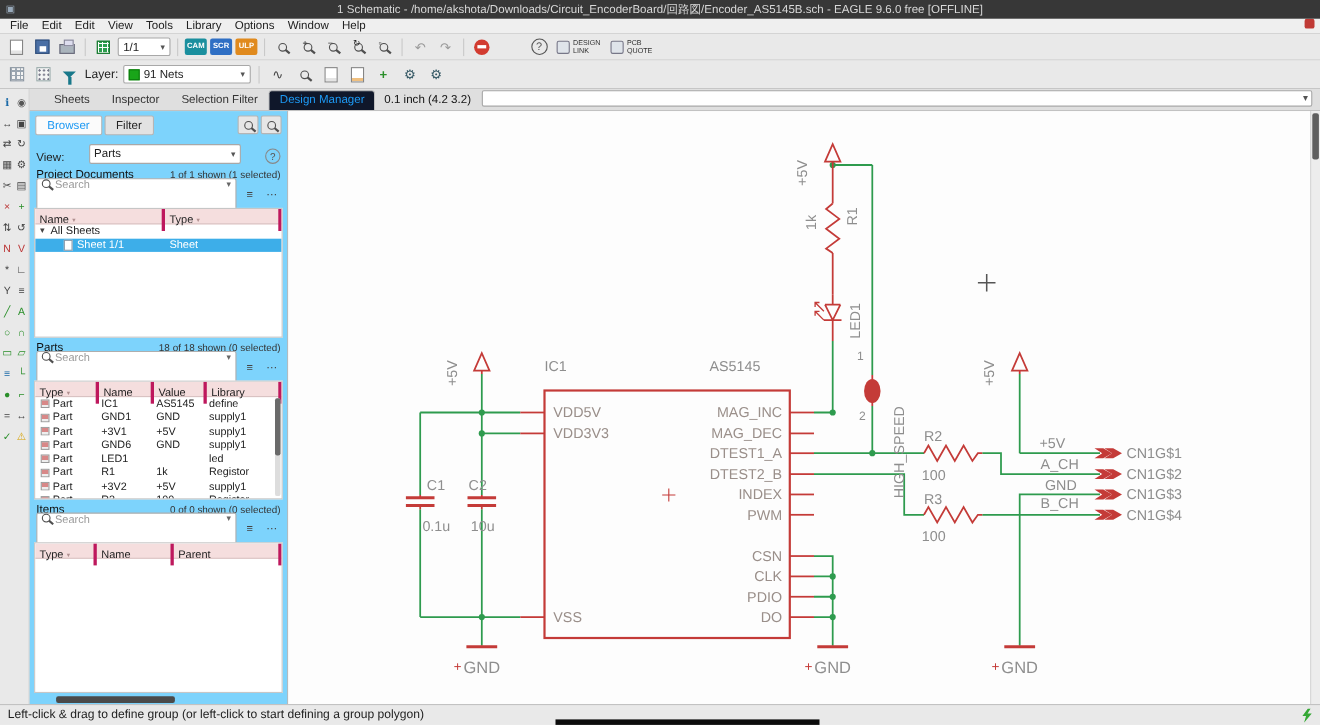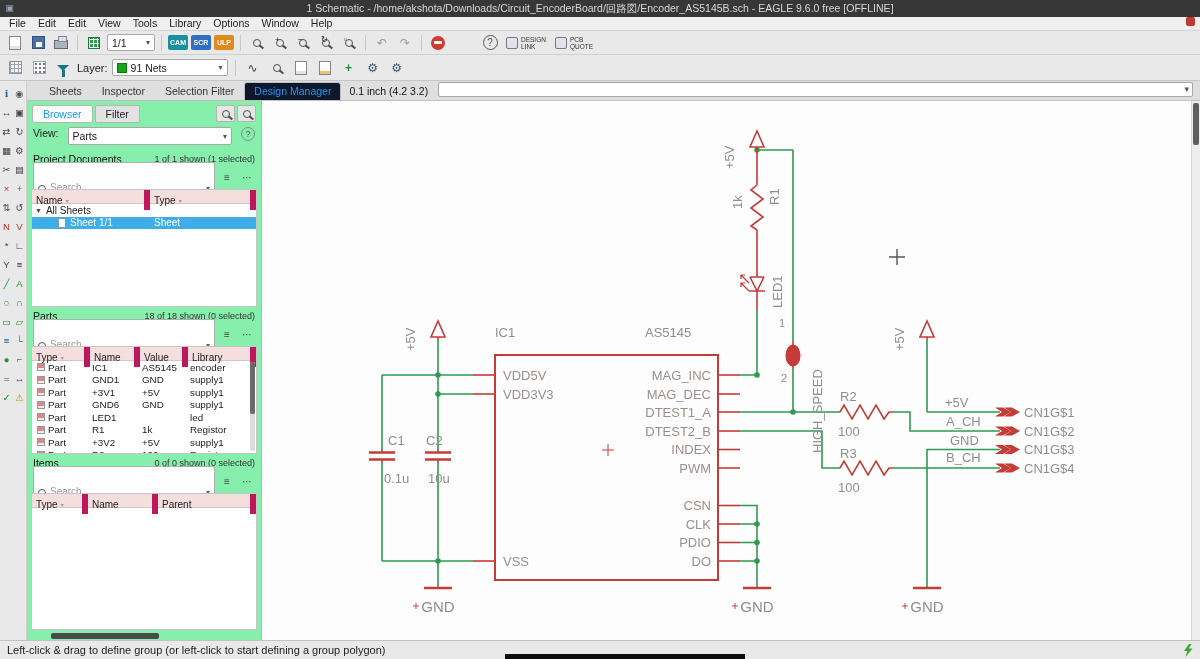--- a/index.html
+++ b/index.html
@@ -54,43 +54,43 @@
   .cmdcombo .dd{position:absolute;right:3px;top:1px;font-size:9px;color:#555}
 
   
   .mid{position:absolute;top:81px;left:0;right:0;bottom:19px;display:flex}
   .toolcol{width:27px;background:#e9e9e9;border-right:1px solid #cfcfcf;display:grid;grid-template-columns:13px 13px;align-content:start;justify-content:center;padding-top:3px;flex:none}
   .toolbtn{width:13px;height:19px;display:flex;align-items:center;justify-content:center;font-size:9.5px}
   .rightwrap{flex:1;display:flex;flex-direction:column;min-width:0}
   .contentrow{flex:1;display:flex;min-height:0}
 
   
-  .panel{width:235px;background:#86efac;border-right:1px solid #b9b9b9;display:flex;flex-direction:column;font-size:10.5px;flex:none}
+  .panel{width:235px;background:#7dd3fc;border-right:1px solid #b9b9b9;display:flex;flex-direction:column;font-size:10.5px;flex:none}
   .subtabs{height:24px;display:flex;align-items:center;padding:3px 5px 2px;gap:2px}
   .ptab{padding:2px 10px;border:1px solid #b5b5b5;background:#e2e2e2;border-radius:2px}
   .ptab.active{background:#fbfbfb;color:#1d99f3}
   .spacer{flex:1}
   .iconbtn{width:19px;height:17px;border:1px solid #b5b5b5;background:#e6e6e6;border-radius:2px;display:flex;align-items:center;justify-content:center;position:relative;flex:none}
-  .viewrow{height:26px;display:flex;align-items:flex-start;padding:2px 6px;gap:9px}
+  .viewrow{height:26px;display:flex;align-items:flex-end;padding:2px 6px;gap:22px}
   .viewcombo{flex:1;height:18px}
   .helpsm{width:14px;height:14px;border-radius:50%;border:1px solid #888;font-size:9px;color:#555;display:flex;align-items:center;justify-content:center;flex:none}
   .sechdr{height:16px;display:flex;align-items:center;justify-content:space-between;padding:0 6px}
   .sechdr .t{color:#111}
   .sechdr .c{font-size:9px;color:#333}
   .searchrow{height:21px;display:flex;align-items:center;padding:0 6px;gap:4px}
-  .searchbox{flex:1;height:32px;background:#fff;border:1px solid #aeaeae;border-radius:2px;display:flex;align-items:flex-end;gap:4px;padding:0 4px}
+  .searchbox{flex:1;height:32px;background:#fff;border:1px solid #aeaeae;border-radius:2px;display:flex;align-items:flex-start;gap:4px;padding:0 4px}
   .searchbox .ph{color:#9a9a9a;font-size:10px}
   .searchbox .dd{margin-left:auto;font-size:8px;color:#666}
   .sbtn{width:16px;height:16px;display:flex;align-items:center;justify-content:center;color:#444;font-size:10px}
   .table{background:#fff;border:1px solid #c6c6c6;margin:1px 4px;display:flex;flex-direction:column;overflow:hidden;position:relative}
   .t1{height:118px;flex:none}
   .t2{height:108px;flex:none}
   .t3{flex:1;margin-bottom:2px}
   .thead{display:grid;background:#f5dede;border-bottom:1px solid #d9c2c2;height:14px;align-items:stretch;font-size:10px;color:#222;flex:none}
-  .thead .th{padding:10px 4px;border-right:6px solid #be185d;display:flex;align-items:center;gap:3px;white-space:nowrap;overflow:hidden}
+  .thead .th{padding:10px 4px;border-right:3px solid #be185d;display:flex;align-items:center;gap:3px;white-space:nowrap;overflow:hidden}
   .sortmark{font-size:6px;color:#b09090}
   .g2{grid-template-columns:118px 1fr}
   .g4{grid-template-columns:58px 50px 48px 1fr}
   .g3{grid-template-columns:56px 70px 1fr}
   .trow{display:flex;align-items:center;height:12.5px;font-size:10px;padding:0 3px;gap:4px;white-space:nowrap;flex:none}
   .trow.sel{background:#3daee9;color:#fff;padding-left:26px}
   .trow.sel .namecol{width:80px;overflow:hidden}
   .tri{font-size:7px;color:#444}
   .sheeticon{width:8px;height:10px;background:#fff;border:1px solid #8899aa;display:inline-block;flex:none}
   .prow{display:grid;grid-template-columns:14px 44px 50px 48px 1fr;align-items:center;height:12.5px;font-size:9.8px;padding:0 2px;flex:none}
@@ -450,21 +450,21 @@
                 </span>
             </div>
             <div>
                 <div class="prow">
                   <span class="chipwrap">
                     <i class="chip"></i>
                   </span>
                   <span>Part</span>
                   <span>IC1</span>
                   <span>AS5145</span>
-                  <span>encoder</span>
+                  <span>define</span>
                 </div>
                 <div class="prow">
                   <span class="chipwrap">
                     <i class="chip"></i>
                   </span>
                   <span>Part</span>
                   <span>GND1</span>
                   <span>GND</span>
                   <span>supply1</span>
                 </div>

